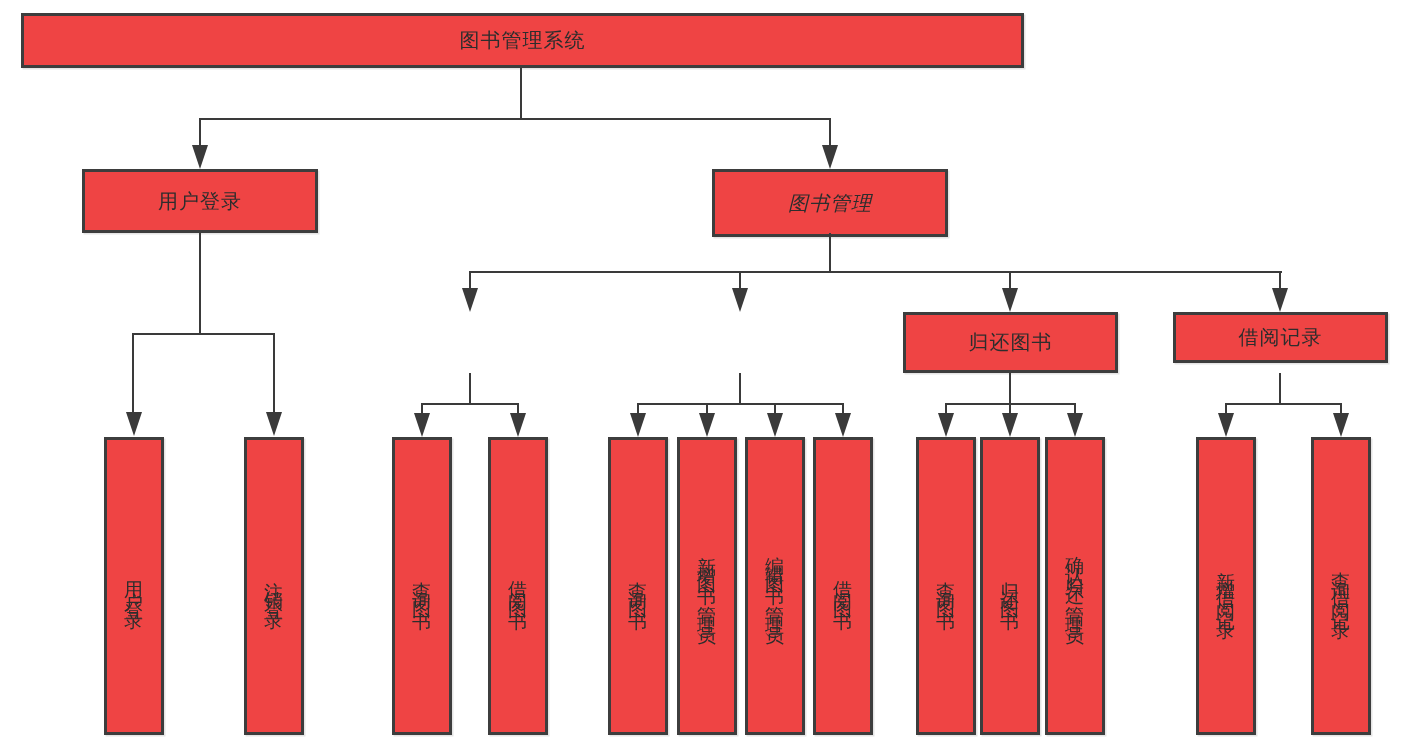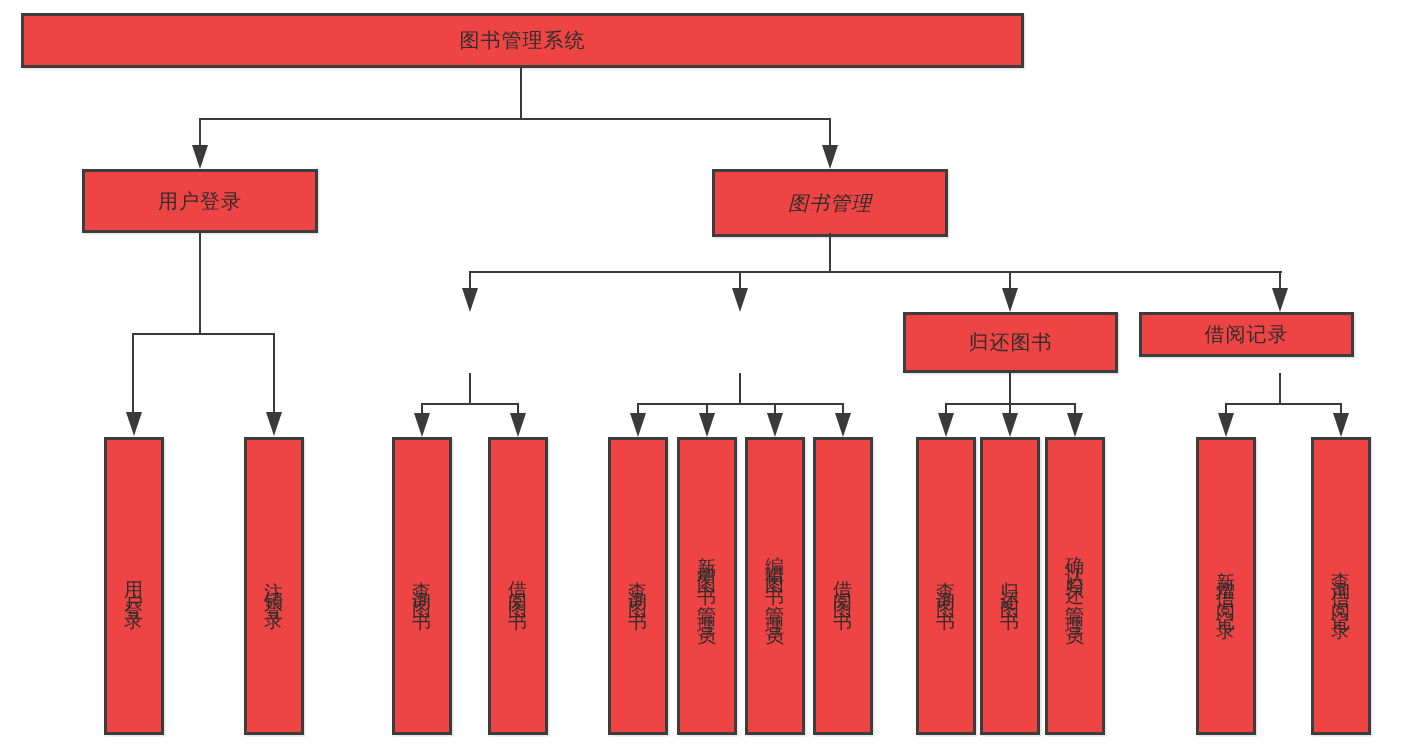--- a/index.html
+++ b/index.html
@@ -74,21 +74,21 @@
   <div class="box h" style="left:712px;top:169px;width:236px;height:68px;font-style:italic;">
     <span>图书管理</span>
   </div>
 
 
 
   <div class="box h" style="left:903px;top:312px;width:215px;height:61px;">
     <span>归还图书</span>
   </div>
 
-  <div class="box h" style="left:1139px;top:312px;width:215px;height:45px;">
+  <div class="box h" style="left:1173px;top:312px;width:215px;height:51px;">
     <span>借阅记录</span>
   </div>
 
   <div class="box leaf" style="left:104px;">
     <span class="vtext">用户登录</span>
   </div>
   <div class="box leaf" style="left:244px;">
     <span class="vtext">注销登录</span>
   </div>
 

